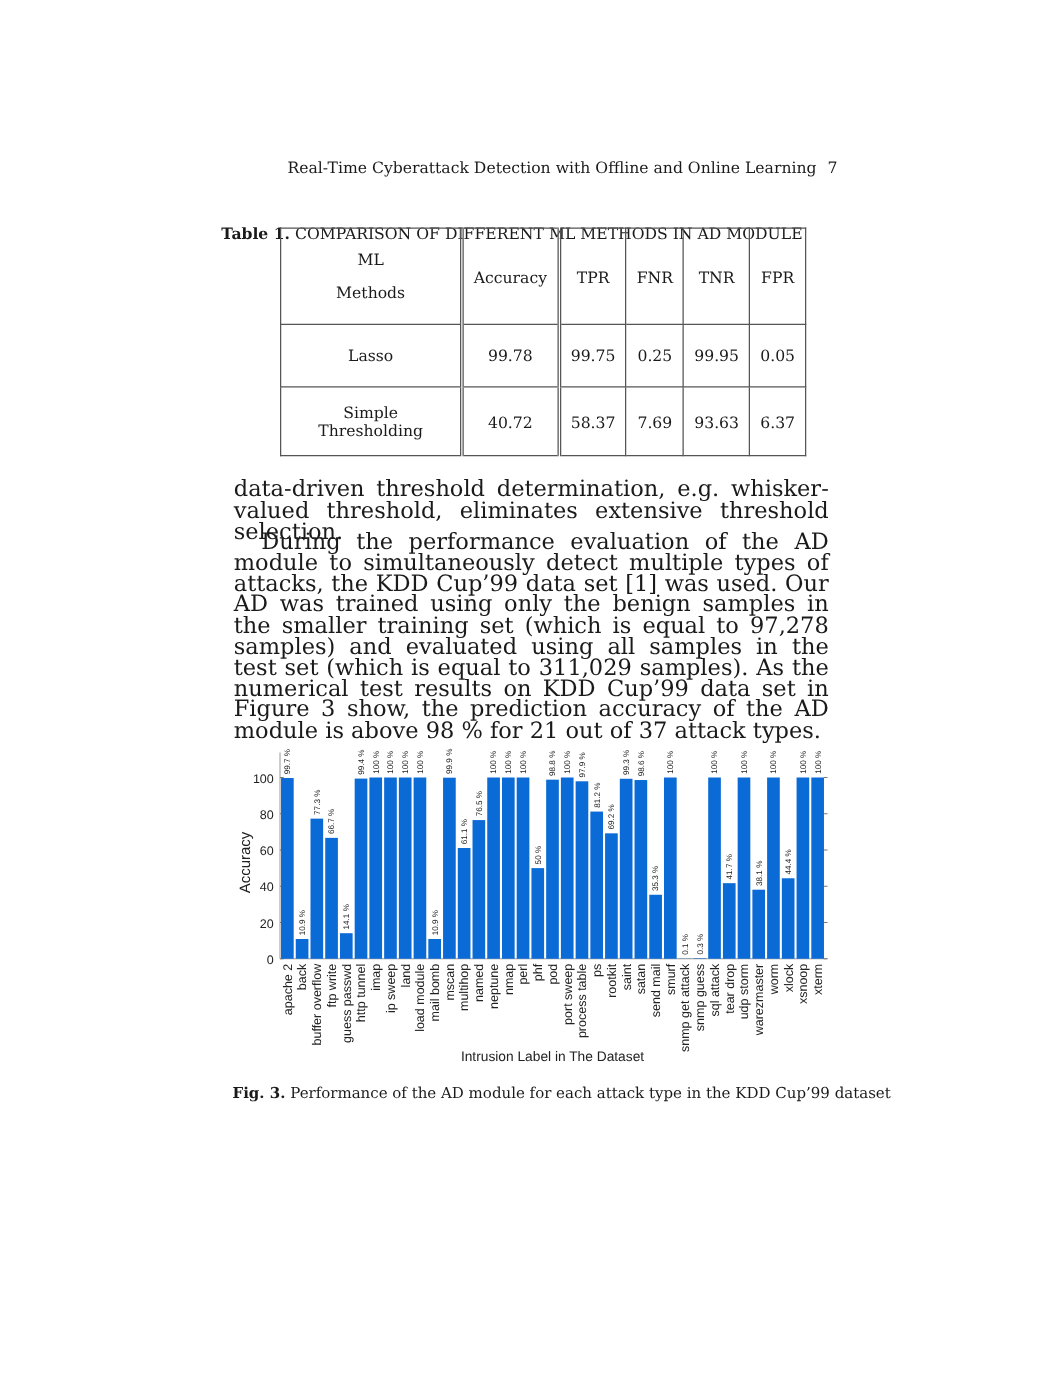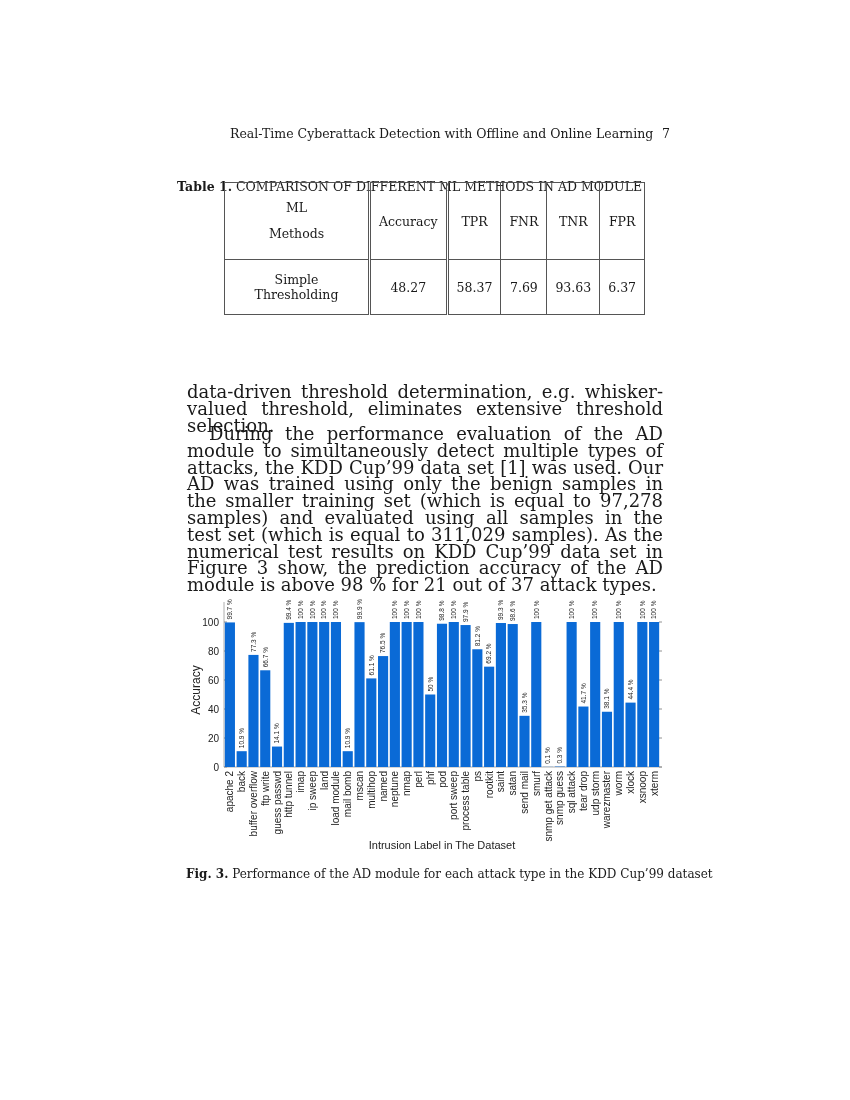--- a/index.html
+++ b/index.html
@@ -50,22 +50,30 @@
       </th>
       <th class="dbl" style="width:50px">Accuracy</th>
       <th style="width:22px">TPR</th>
       <th style="width:22px">FNR</th>
       <th style="width:22px">TNR</th>
       <th style="width:22px">FPR</th>
     </tr>
   </thead>
   <tbody>
     <tr>
+      <td class="dbl">Lasso</td>
+      <td class="dbl">99.78</td>
+      <td>99.75</td>
+      <td>0.25</td>
+      <td>99.95</td>
+      <td>0.05</td>
+    </tr>
+    <tr>
       <td class="dbl">Simple Thresholding</td>
-      <td class="dbl">48.27</td>
+      <td class="dbl">40.72</td>
       <td>58.37</td>
       <td>7.69</td>
       <td>93.63</td>
       <td>6.37</td>
     </tr>
   </tbody>
 </table>
 
 <p class="para p1" style="margin:0">data-driven threshold determination, e.g. whisker-valued threshold, eliminates extensive threshold selection.</p>
 <p class="para p2" style="margin:0">During the performance evaluation of the AD module to simultaneously detect multiple types of attacks, the KDD Cup’99 data set [1] was used. Our AD was trained using only the benign samples in the smaller training set (which is equal to 97,278 samples) and evaluated using all samples in the test set (which is equal to 311,029 samples). As the numerical test results on KDD Cup’99 data set in Figure 3 show, the prediction accuracy of the AD module is above 98 % for 21 out of 37 attack types.</p>

